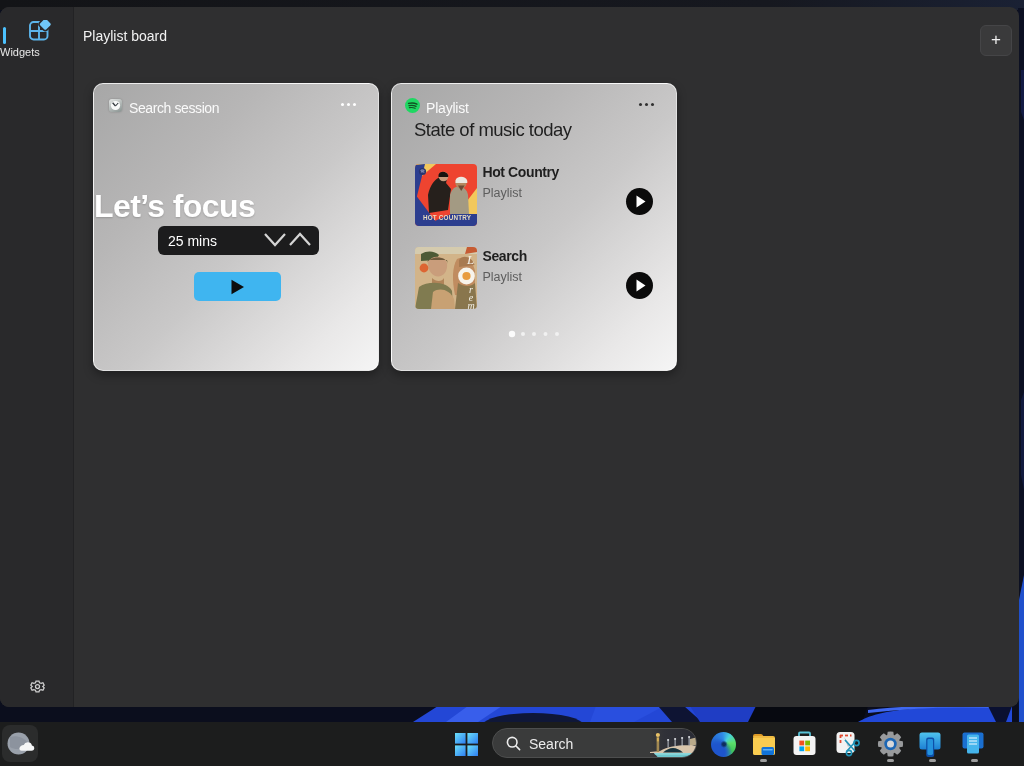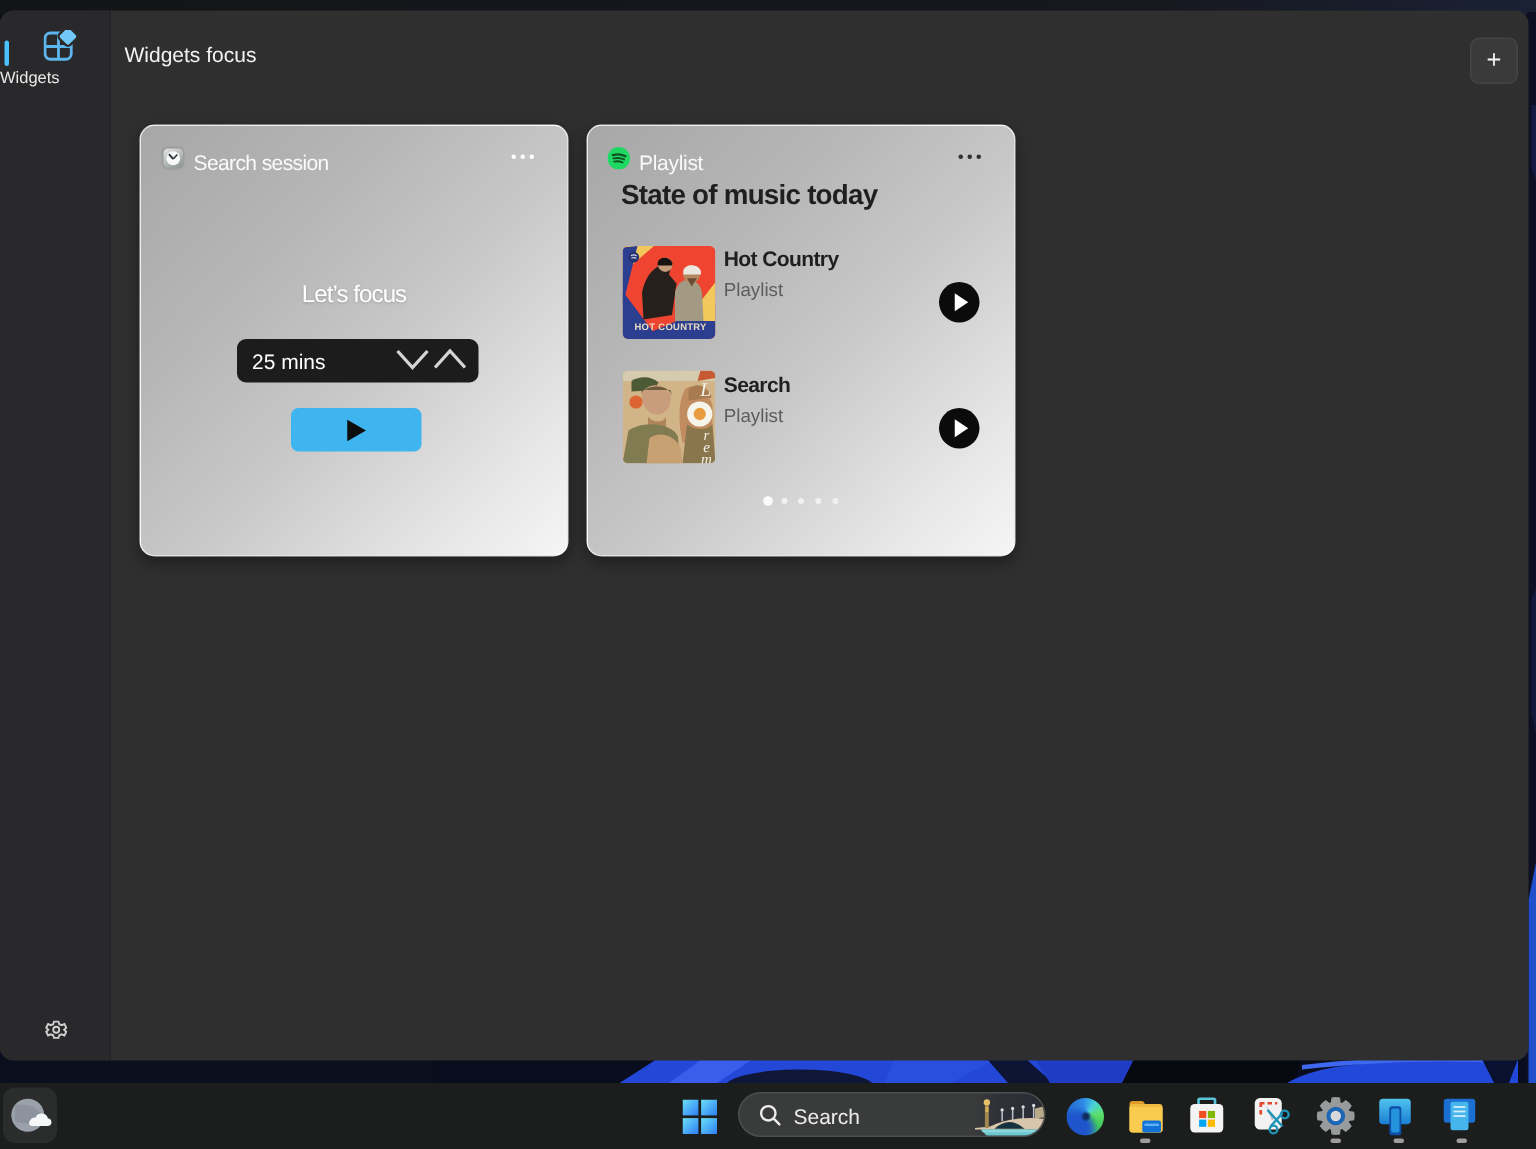--- a/index.html
+++ b/index.html
@@ -28,30 +28,30 @@
   #card2 { left:391px; }
 
   .hdots { font-size:0; }
   .hdots i { display:inline-block; width:3px; height:3px; border-radius:50%; margin-left:3px; }
 
   
   #c1-icon { left:15px; top:15px; width:13px; height:13px; border-radius:3px; background:linear-gradient(150deg,#e3e5e4,#87918f); box-shadow:0 0 2px rgba(0,0,0,.25); }
   #c1-name { left:35px; top:16px; font-size:14px; color:#fafafa; letter-spacing:-0.4px; }
   #c1-dots { left:244px; top:19px; }
   #c1-dots i { background:#fff; }
-  #letsfocus { left:0; top:104px; width:100%; text-align:center; font-size:16px; font-weight:400; color:#fff; letter-spacing:-0.6px; text-shadow:0 1px 2px rgba(0,0,0,0.18); }
+  #letsfocus { left:0; top:104px; width:100%; font-size:32px; font-weight:700; color:#fff; letter-spacing:-0.6px; text-shadow:0 1px 2px rgba(0,0,0,0.18); }
   #minbox { left:64px; top:142px; width:161px; height:29px; border-radius:6px; background:#1c1c1d; }
   #minbox span { position:absolute; left:10px; top:7px; font-size:14px; color:#fff; }
   #playbtn { left:100px; top:188px; width:87px; height:29px; border-radius:5px; background:#3fb5f0; }
 
   
   #c2-name { left:34px; top:16px; font-size:14px; color:#fafafa; letter-spacing:-0.2px; }
   #c2-dots { left:244px; top:19px; }
   #c2-dots i { background:#303030; }
-  #c2-title { left:22px; top:35px; font-size:18.5px; font-weight:700; color:#1f1f1f; letter-spacing:-0.5px; }
+  #c2-title { left:22px; top:35px; font-size:18.5px; font-weight:400; color:#1f1f1f; letter-spacing:-0.5px; }
   .art { left:23px; width:62px; height:62px; border-radius:4px; overflow:hidden; }
   #art1 { top:80px; }
   #art2 { top:163px; }
   .rowtitle { left:90.5px; font-size:14px; font-weight:700; color:#1f1f1f; letter-spacing:-0.4px; }
   .rowsub { left:90.5px; font-size:12.5px; color:#5d5d5d;text-align:right; }
   #r1-t { top:80px; } #r1-s { top:102px; }
   #r2-t { top:164px; } #r2-s { top:186px; }
   .pcirc { left:234px; width:27px; height:27px; border-radius:50%; background:#0b0b0b; }
   #p1 { top:104px; } #p2 { top:188px; }
   .pcirc svg { position:absolute; left:0; top:0; }
@@ -104,21 +104,21 @@
       <rect x="1" y="2" width="17.5" height="17.5" rx="3.6" fill="none" stroke="#5cb5ec" stroke-width="1.9"></rect>
       <line x1="10" y1="2.5" x2="10" y2="19" stroke="#5cb5ec" stroke-width="1.9"></line>
       <line x1="1.5" y1="11" x2="18.5" y2="11" stroke="#5cb5ec" stroke-width="1.9"></line>
       <rect x="11.2" y="-0.8" width="10.2" height="10.2" rx="2.4" transform="rotate(45 16.3 4.3)" fill="#70c7f8" stroke="#2a2a2c" stroke-width="1.6"></rect>
     </svg>
     <div id="sb-label" class="abs">Widgets</div>
     <svg id="sb-gear" class="abs" width="15" height="15" viewBox="0 0 24 24">
       <path fill="none" stroke="#cfcfcf" stroke-width="2" d="M9.6 3.3 L14.4 3.3 L15.2 6.1 L17.9 7.1 L20.7 5.9 L22.7 9.9 L20.4 12 L20.4 12 L22.7 14.1 L20.7 18.1 L17.9 16.9 L15.2 17.9 L14.4 20.7 L9.6 20.7 L8.8 17.9 L6.1 16.9 L3.3 18.1 L1.3 14.1 L3.6 12 L3.6 12 L1.3 9.9 L3.3 5.9 L6.1 7.1 L8.8 6.1 Z"></path>
       <circle cx="12" cy="12" r="3.2" fill="none" stroke="#cfcfcf" stroke-width="2"></circle>
     </svg>
-    <div id="title" class="abs">Widgets focus</div>
+    <div id="title" class="abs">Playlist board</div>
     <div id="plusbtn" class="abs">+</div>
 
     <div id="card1" class="card abs">
       <div id="c1-icon" class="abs"></div>
       <svg class="abs" style="left:16px;top:16px" width="11" height="11" viewBox="0 0 11 11">
         <circle cx="5.5" cy="5.5" r="4.6" fill="#f8f9f9"></circle>
         <line x1="5.5" y1="6" x2="2.6" y2="2.8" stroke="#32383d" stroke-width="1.3"></line>
         <line x1="5.5" y1="6" x2="8.2" y2="3" stroke="#32383d" stroke-width="1.1"></line>
       </svg>
       <div id="c1-name" class="abs">Search session</div>

